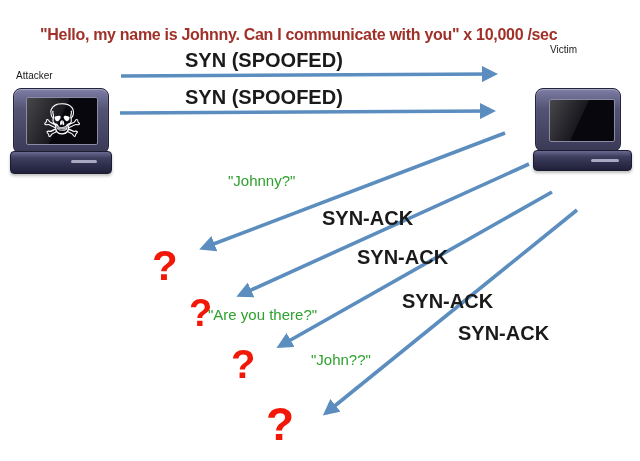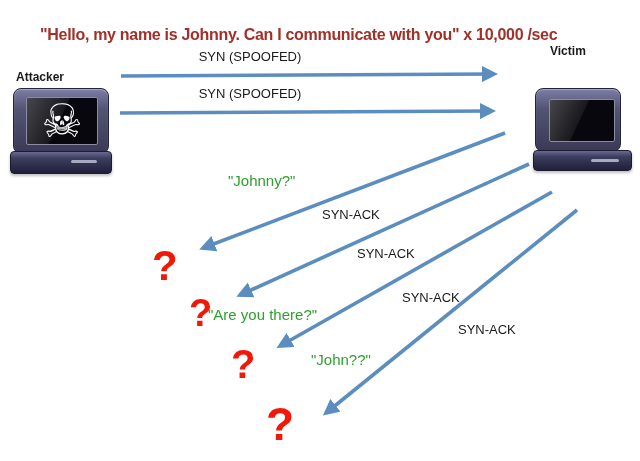--- a/index.html
+++ b/index.html
@@ -5,24 +5,24 @@
   html,body{margin:0;padding:0;background:#ffffff;}
   .stage{
     position:relative;width:640px;height:461px;background:#ffffff;overflow:hidden;
     font-family:"Liberation Sans",sans-serif;color:var(--label-black,#1a1a1a);
   }
   .stage svg{position:absolute;left:0;top:0;z-index:1;}
   .flow-line{stroke:var(--arrow-blue,#5B8DBF);stroke-width:3.6;fill:none;}
   .arrow-head{fill:var(--arrow-blue,#5B8DBF);}
   .lbl{position:absolute;z-index:3;white-space:nowrap;}
   .title-line{left:40px;top:26px;font-size:16px;font-weight:600;letter-spacing:-0.3px;color:var(--title-red,#A03028);}
-  .node-label{font-size:12px;font-weight:700;color:var(--label-black,#1a1a1a);}
+  .node-label{font-size:10px;font-weight:400;color:var(--label-black,#1a1a1a);}
   .attacker-label{left:16px;top:70px;}
   .victim-label{left:550px;top:44px;}
-  .msg-label{font-size:13px;font-weight:400;color:var(--label-black,#1a1a1a);}
+  .msg-label{font-size:20px;font-weight:700;color:var(--label-black,#1a1a1a);}
   .syn-0{left:185px;top:49px;width:130px;text-align:center;}
   .syn-1{left:185px;top:86px;width:130px;text-align:center;}
   .sa-0{left:322px;top:207px;}
   .sa-1{left:357px;top:246px;}
   .sa-2{left:402px;top:290px;}
   .sa-3{left:458px;top:322px;}
   .reply{font-size:15px;color:var(--reply-green,#2FA12E);}
   .reply-0{left:228px;top:172px;}
   .reply-1{left:208px;top:306px;}
   .reply-2{left:311px;top:351px;}

